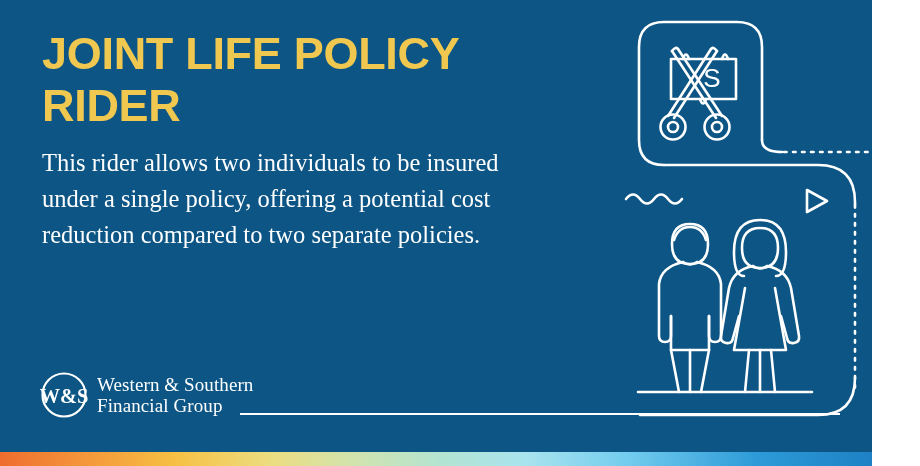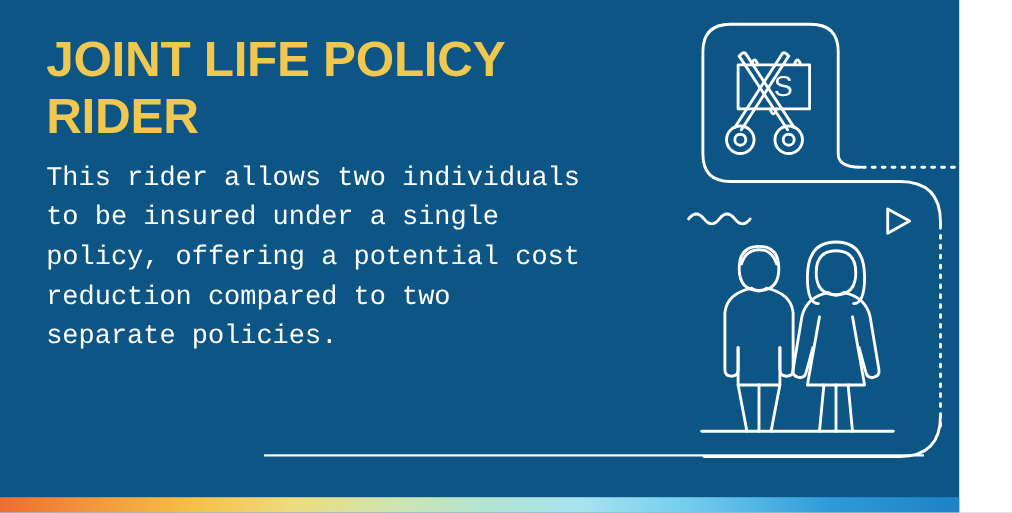--- a/index.html
+++ b/index.html
@@ -31,21 +31,21 @@
     text-transform: uppercase;
     white-space: pre-line;
     margin: 0;
   }
   #body-copy {
     position: absolute;
     left: 42px;
     top: 145px;
     width: 495px;
     color: #ffffff;
-    font-family: Liberation Mono, monospace;
+    font-family: Liberation Serif, serif;
     font-weight: 400;
     font-size: 24.5px;
     line-height: 36px;
     margin: 0;
   }
   
   #logo-lockup {
     position: absolute;
     left: 40px;
     top: 371px;
@@ -108,20 +108,28 @@
 </head>
 <body>
 
 <div id="canvas">
 
   <h1 id="headline">Joint Life Policy
 Rider</h1>
 
   <p id="body-copy">This rider allows two individuals to be insured under a single policy, offering a potential cost reduction compared to two separate policies.</p>
 
+  <div id="logo-lockup">
+    <svg id="logo-mark" viewBox="0 0 48 48">
+      <circle cx="24" cy="24" r="21.5" fill="none" stroke="#ffffff" stroke-width="2.2"></circle>
+      <text x="24" y="31.5" text-anchor="middle" font-family="Liberation Serif, serif" font-size="20.5" font-weight="bold" fill="#ffffff">W&amp;S</text>
+    </svg>
+    <div id="logo-wordmark">Western &amp; Southern
+Financial Group</div>
+  </div>
   <div id="logo-rule"></div>
 
   <svg id="artwork" viewBox="0 0 320 440">
     <g fill="none" stroke="#ffffff" stroke-width="2.6" stroke-linecap="round" stroke-linejoin="round">
 
       <path d="M162 140 L162 47 Q162 22 137 22 L64 22 Q39 22 39 47 L39 140 Q39 165 64 165"></path>
 
       <path d="M64 165 L218 165 Q255 165 255 202 L255 205"></path>
 
       <path d="M162 140 Q162 152 182 152"></path>

